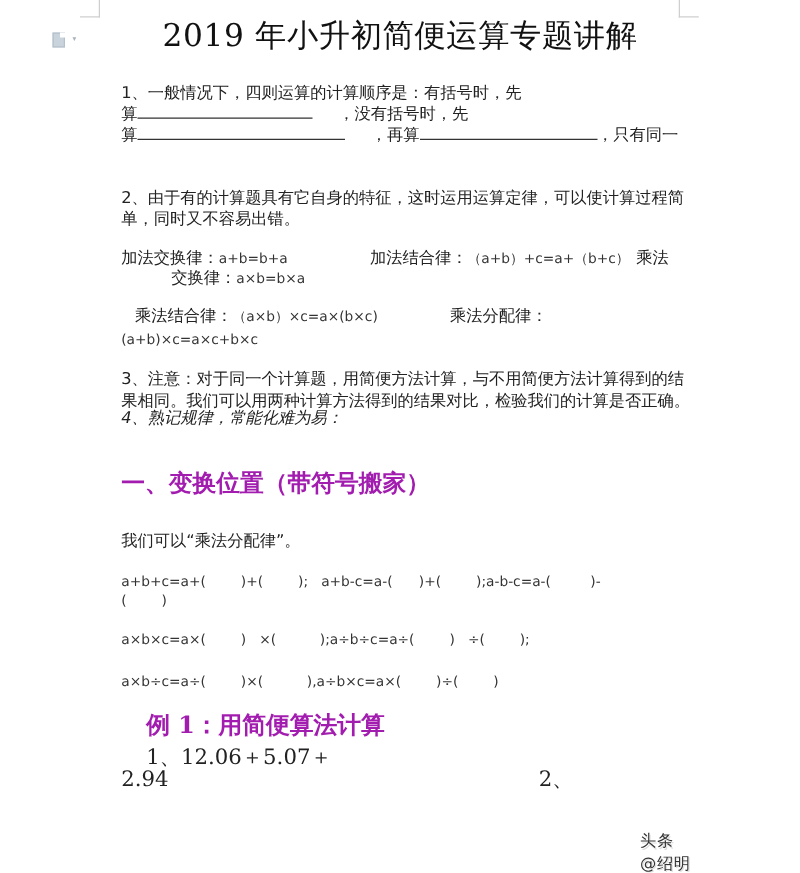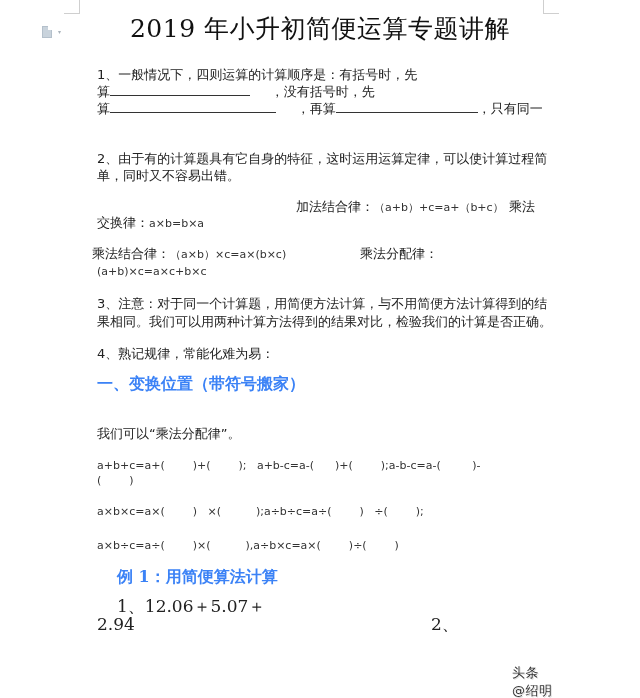--- a/index.html
+++ b/index.html
@@ -16,21 +16,21 @@
   .doc-icon::after { content: ""; position: absolute; right: -1px; top: -1px; width: 4px; height: 4px; background: #fff; }
   .doc-icon-caret { position: absolute; left: 58px; top: 28px; font-size: 6px; color: #aab3bb; }
 
   .title { position: absolute; left: 0; top: 12px; width: 640px; text-align: center;
            font-family: "DejaVu Serif", "Liberation Serif", serif; font-size: 25px; color: #111; letter-spacing: 0.5px; }
 
   .txt { position: absolute; left: 97px; font-size: 13px; line-height: 17px; color: #222; white-space: nowrap; }
   .blank { display: inline-block; border-bottom: 1px solid #333; height: 12px; vertical-align: baseline; }
 
   .formula { font-size: 11px; color: #333; }
-  .red-heading { position: absolute; font-weight: bold; color: #3b82f6; font-size: 16px; font-family: "DejaVu Serif", "Liberation Serif", serif; }
+  .red-heading { position: absolute; font-weight: bold; color: #a21caf; font-size: 19px; font-family: "DejaVu Serif", "Liberation Serif", serif; }
   .mono { font-family: "DejaVu Serif", "Liberation Serif", serif; font-size: 17px; color: #222; }
 
   .watermark { position: absolute; left: 512px; top: 664px; font-size: 13px; color: #333; letter-spacing: 0.5px;
                text-shadow: 0 0 1px #fff, 1px 1px 0 #ddd; }
 </style>
 </head>
 <body>
 
 <div class="page">
 
@@ -46,38 +46,41 @@
   <div class="txt" style="top:83px;">
     <span>算</span><span class="blank" style="width:140px;"></span>&nbsp;&nbsp;&nbsp;&nbsp;&nbsp;<span>，没有括号时，先</span>
   </div>
   <div class="txt" style="top:100px;">
     <span>算</span><span class="blank" style="width:166px;"></span>&nbsp;&nbsp;&nbsp;&nbsp;&nbsp;<span>，再算</span><span class="blank" style="width:142px;"></span><span>，只有同一</span>
   </div>
 
   <div class="txt" style="top:150px;">2、由于有的计算题具有它自身的特征，这时运用运算定律，可以使计算过程简</div>
   <div class="txt" style="top:167px;">单，同时又不容易出错。</div>
 
+  <div class="txt" style="top:198px;">
+    <span>加法交换律：</span><span class="formula">a+b=b+a</span>
+  </div>
   <div class="txt" style="top:198px; left:296px;">
     <span>加法结合律：</span><span class="formula">（a+b）+c=a+（b+c）</span>
   </div>
   <div class="txt" style="top:198px; left:509px;">乘法</div>
-  <div class="txt" style="top:214px;">
+  <div class="txt" style="top:214px;margin-left:40px;">
     <span>交换律：</span><span class="formula">a×b=b×a</span>
   </div>
 
-  <div class="txt" style="top:245px; left:92px;">
+  <div class="txt" style="top:245px; left:108px;">
     <span>乘法结合律：</span><span class="formula">（a×b）×c=a×(b×c)</span>
   </div>
   <div class="txt" style="top:245px; left:360px;">乘法分配律：</div>
   <div class="txt formula" style="top:263px;">(a+b)×c=a×c+b×c</div>
 
   <div class="txt" style="top:295px;">3、注意：对于同一个计算题，用简便方法计算，与不用简便方法计算得到的结</div>
   <div class="txt" style="top:313px;">果相同。我们可以用两种计算方法得到的结果对比，检验我们的计算是否正确。</div>
 
-  <div class="txt" style="top:345px;">4、熟记规律，常能化难为易：</div>
+  <div class="txt" style="top:326px;font-style:italic;">4、熟记规律，常能化难为易：</div>
 
   <div class="red-heading" style="left:97px; top:374px;">一、变换位置（带符号搬家）</div>
 
   <div class="txt" style="top:425px;">我们可以“乘法分配律”。</div>
 
   <div class="txt formula" style="top:457px; white-space:pre;">a+b+c=a+(        )+(        );   a+b-c=a-(      )+(        );a-b-c=a-(         )-</div>
   <div class="txt formula" style="top:472px; white-space:pre;">(        )</div>
   <div class="txt formula" style="top:503px; white-space:pre;">a×b×c=a×(        )   ×(          );a÷b÷c=a÷(        )   ÷(        );</div>
   <div class="txt formula" style="top:537px; white-space:pre;">a×b÷c=a÷(        )×(          ),a÷b×c=a×(        )÷(        )</div>
 

